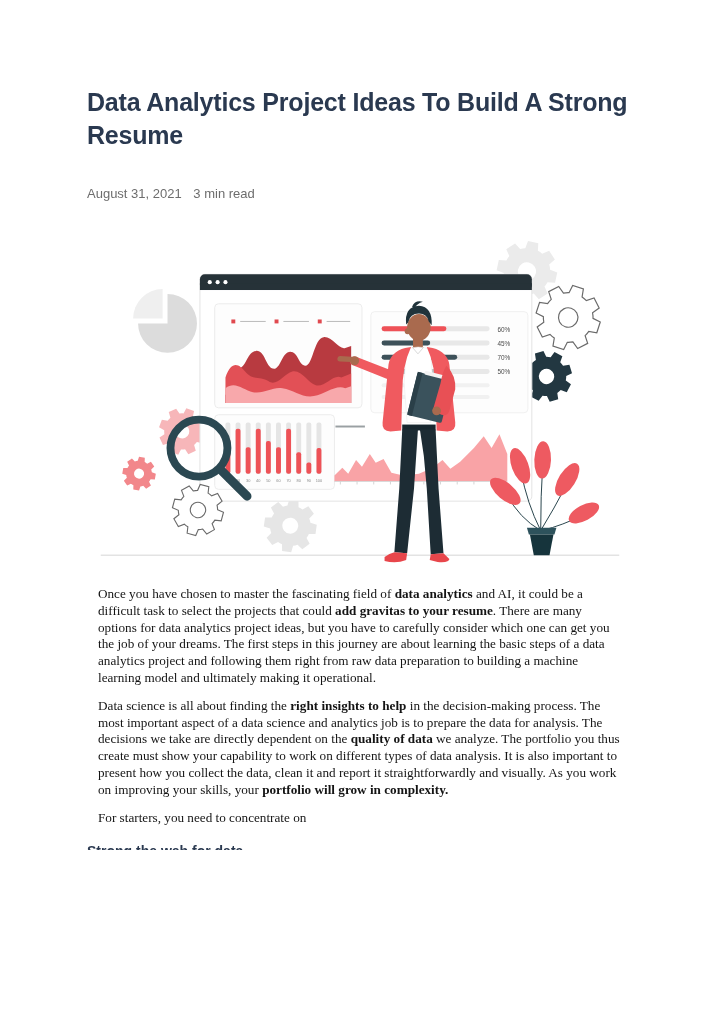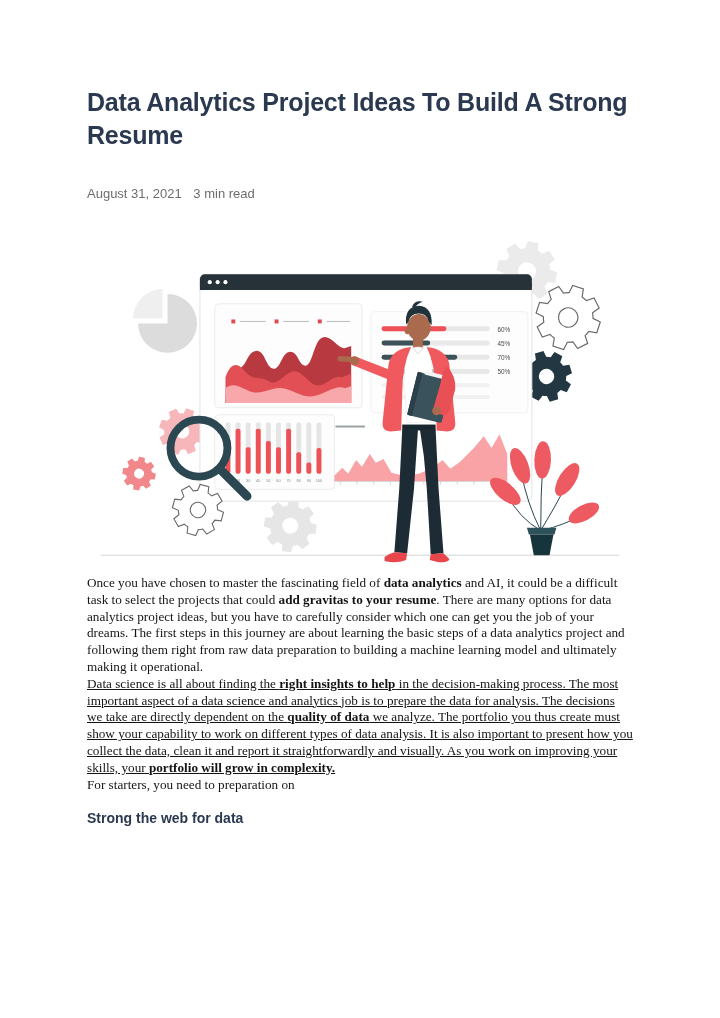--- a/index.html
+++ b/index.html
@@ -4,27 +4,27 @@
 <style>
   html,body{margin:0;padding:0;background:#ffffff;}
   body{width:720px;font-family:"Liberation Sans",sans-serif;}
   .page{position:relative;width:720px;height:850px;overflow:hidden;background:#fff;}
   .content{width:546px;margin:0 auto;padding-top:86px;}
   h1{margin:0;font-family:"Liberation Sans",sans-serif;font-weight:700;
      font-size:25px;line-height:33px;letter-spacing:-0.2px;color:var(--title-navy,#2a3950);}
   .meta{margin-top:34px;font-size:13px;color:var(--meta-gray,#6d6d6d);}
   .meta .sep{display:inline-block;width:8px;}
   figure.hero{margin:24px 0 0;padding:0;display:flex;justify-content:center;}
-  p.serif{margin:0;font-family:"Liberation Serif",serif;font-size:13.2px;
+  p.serif{margin:11px;font-family:"Liberation Serif",serif;font-size:13.2px;
           line-height:16.8px;color:#141414;}
   p.serif strong{font-weight:700;}
   .p1{margin-top:9px;}
   h2{margin:25px 0 0;font-family:"Liberation Sans",sans-serif;font-weight:400;
      font-size:21px;line-height:26px;color:var(--heading-navy,#36455c);}
-  .p2{margin-top:16px;text-decoration:underline;}
+  .p2{margin-top:16px;}
   .p3{margin-top:15px;}
   h3{margin:17px 0 0;font-family:"Liberation Sans",sans-serif;font-weight:700;
      font-size:14px;color:var(--title-navy,#2a3950);}
   svg text{font-family:"Liberation Sans",sans-serif;}
 </style>
 </head>
 <body>
 
 <div class="page">
   <div class="content">
@@ -214,18 +214,18 @@
           <path d="M451,312 h24 l-4,21 h-16 Z" fill="#16343c"></path>
         </g>
       </svg>
     </figure>
 
     <p class="serif p1"><span>Once you have chosen to master the fascinating field of </span><strong>data analytics</strong><span> and AI, it could be a difficult task to select the projects that could </span><strong>add gravitas to your resume</strong><span>. There are many options for data analytics project ideas, but you have to carefully consider which one can get you the job of your dreams. The first steps in this journey are about learning the basic steps of a data analytics project and following them right from raw data preparation to building a machine learning model and ultimately making it operational.</span></p>
 
 
     <p class="serif p2"><span>Data science is all about finding the </span><strong>right insights to help</strong><span> in the decision-making process. The most important aspect of a data science and analytics job is to prepare the data for analysis. The decisions we take are directly dependent on the </span><strong>quality of data</strong><span> we analyze. The portfolio you thus create must show your capability to work on different types of data analysis. It is also important to present how you collect the data, clean it and report it straightforwardly and visually. As you work on improving your skills, your </span><strong>portfolio will grow in complexity.</strong></p>
 
-    <p class="serif p3">For starters, you need to preparation on</p>
+    <p class="serif p3">For starters, you need to concentrate on</p>
 
     <h3>Strong the web for data</h3>
 
   </div>
 </div>
 
 </body></html>

